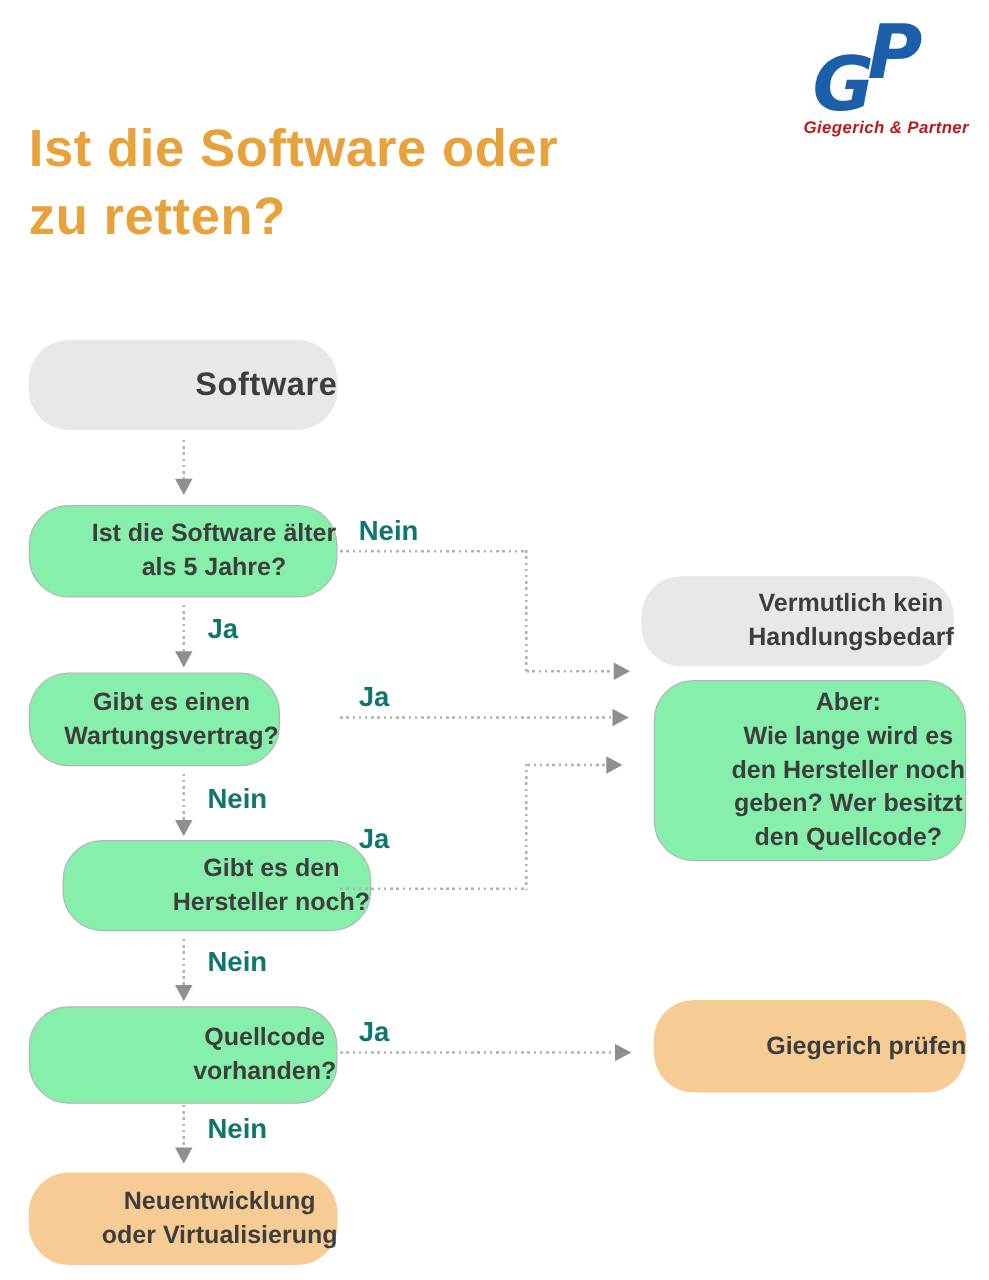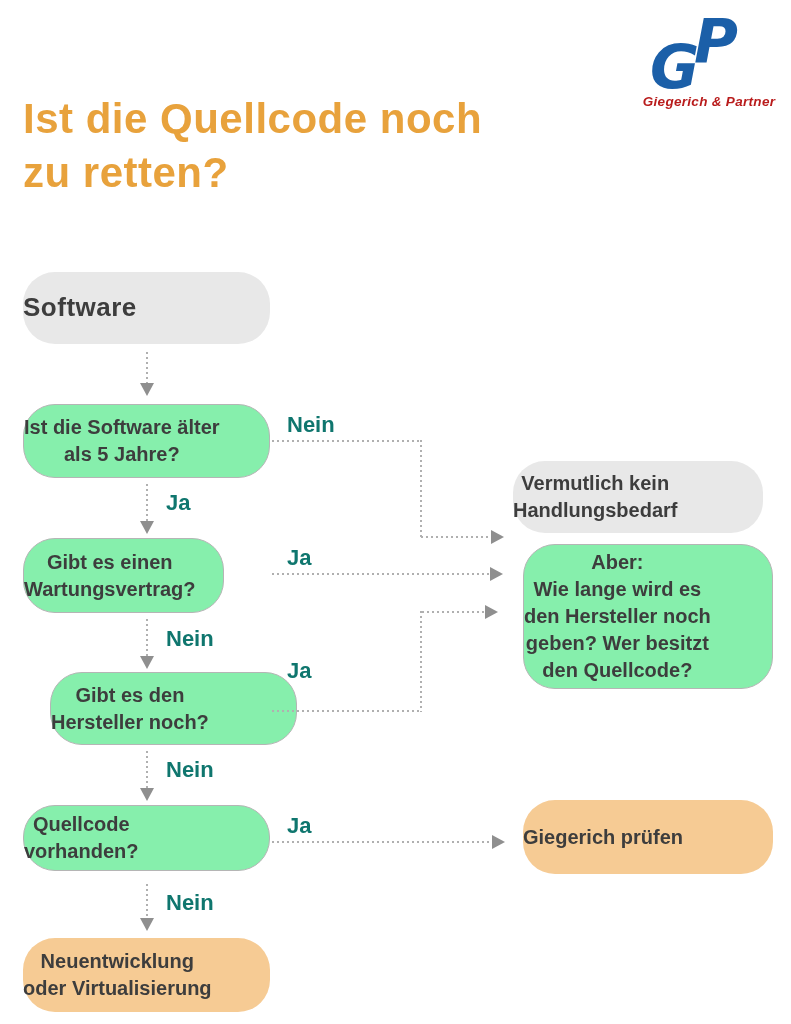--- a/index.html
+++ b/index.html
@@ -47,21 +47,21 @@
     color: #b91c1c;
     letter-spacing: 0.3px;
     white-space: nowrap;
   }
 
   
   .node {
     position: absolute;
     display: flex;
     align-items: center;
-    justify-content: flex-start;
+    justify-content: flex-end;
     text-align: center;
     box-sizing: border-box;
     font-size: 20px;
     line-height: 1.35;
     font-weight: bold;
     color: #3d3d3d;
     border-radius: 32px;
   }
   .node.white  { background: #86efac; border: 1px solid #b5b5b5; }
   .node.gray   { background: #e8e8e8; }
@@ -100,21 +100,21 @@
     font-weight: bold;
     color: #0f766e;
   }
 </style>
 </head>
 <body>
 
 <div id="canvas">
 
   <h1 class="page-title">
-    <span>Ist die Quellcode noch</span>
+    <span>Ist die Software oder</span>
     <span>zu retten?</span>
   </h1>
 
   <div class="logo">
     <svg width="118" height="82" viewBox="0 0 118 82" aria-hidden="true">
       <text x="0" y="78" font-family="'DejaVu Sans', sans-serif" font-size="60" font-weight="bold" font-style="italic" fill="#1b5fa8">G</text>
       <text x="44" y="52" font-family="'DejaVu Sans', sans-serif" font-size="60" font-weight="bold" font-style="italic" fill="#1b5fa8">P</text>
     </svg>
     <span class="logo-company">Giegerich &amp; Partner</span>
   </div>
@@ -128,21 +128,21 @@
     </div>
 
   <div class="node white" style="left:23px; top:538px; width:201px; height:75px;">
       <div>Gibt es einen<br>Wartungsvertrag?</div>
     </div>
 
   <div class="node white" style="left:23px; top:672px; width:247px; height:73px;margin-left:27px;">
       <div>Gibt es den<br>Hersteller noch?</div>
     </div>
 
-  <div class="node white" style="left:23px; top:805px; width:247px; height:66px;">
+  <div class="node white" style="left:23px; top:805px; width:247px; height:78px;">
       <div>Quellcode<br>vorhanden?</div>
     </div>
 
   <div class="node orange" style="left:23px; top:938px; width:247px; height:74px;">
       <div>Neuentwicklung<br>oder Virtualisierung</div>
     </div>
 
   <div class="node gray" style="left:499px; top:461px; width:250px; height:72px;margin-left:14px;">
       <div>Vermutlich kein<br>Handlungsbedarf</div>
     </div>

